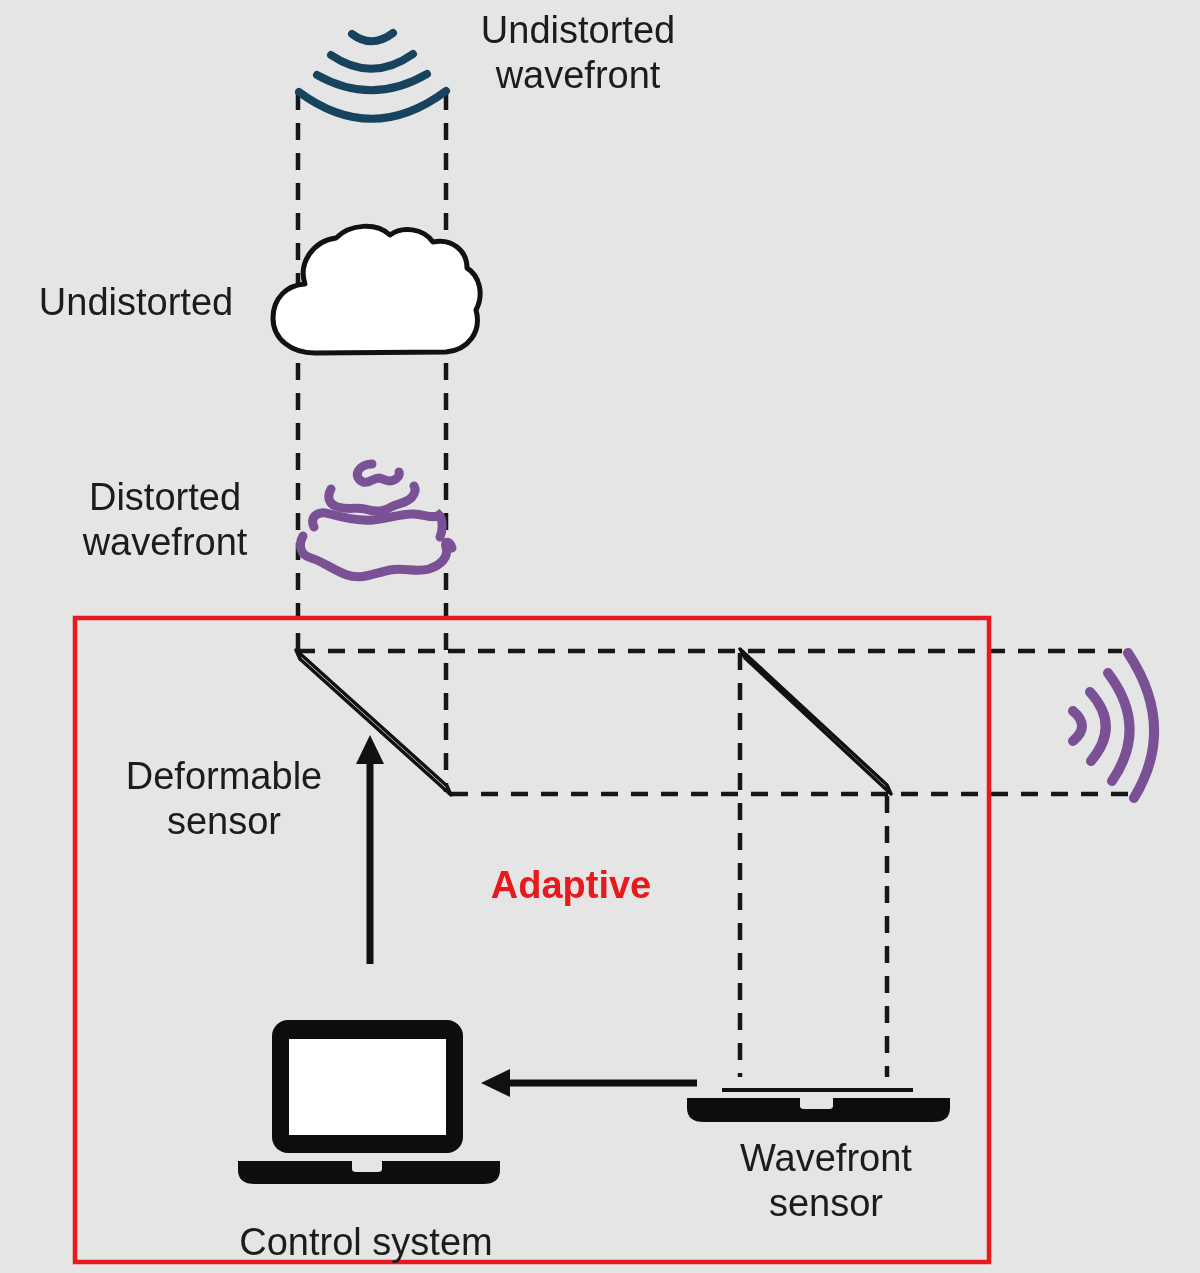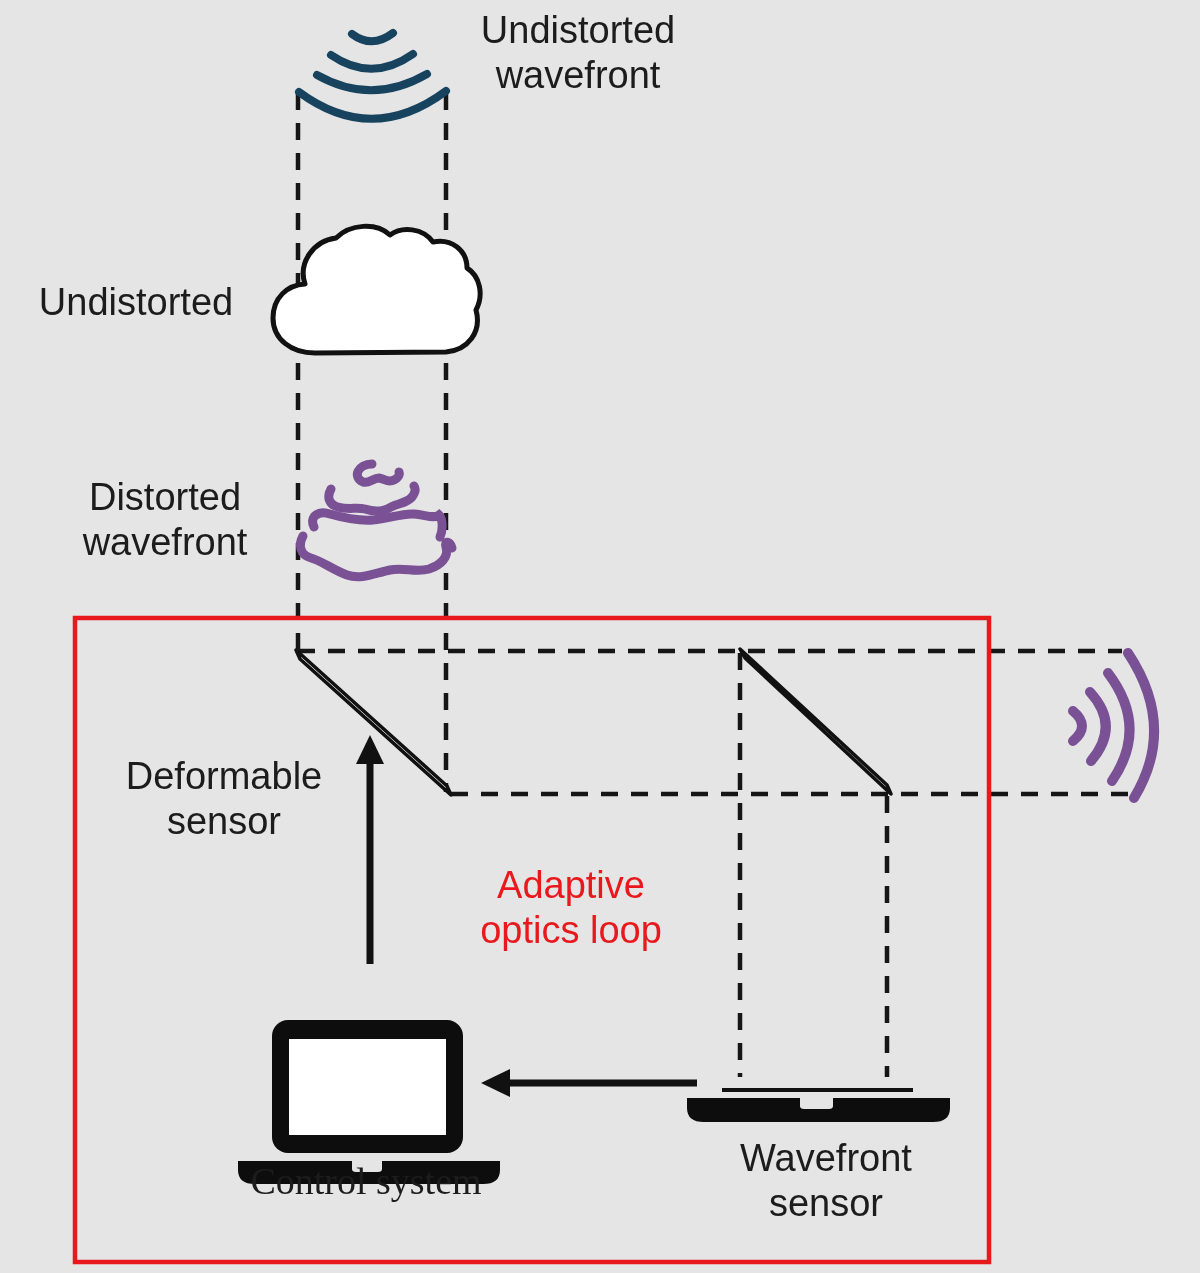--- a/index.html
+++ b/index.html
@@ -2,21 +2,21 @@
 <html><head>
 <meta charset="utf-8">
 <style>
   html,body{margin:0;padding:0;background:#ffffff;}
   .stage{position:relative;width:1200px;height:1273px;background:#e5e5e5;overflow:hidden;
          font-family:"Liberation Sans", sans-serif;}
   .stage svg{position:absolute;left:0;top:0;}
   .label{position:absolute;text-align:center;font-size:38px;line-height:45px;
          color:#1c1c1c;letter-spacing:0px;white-space:nowrap;}
   .label div{white-space:nowrap;}
-  .label.red{color:#e8191d;font-weight:normal;}
+  .label.red{color:#e8191d;font-weight:bold;}
 </style>
 </head>
 <body>
 
 <div class="stage">
 
   <svg width="1200" height="1273" viewBox="0 0 1200 1273">
 
     <g fill="none" stroke="#161616" stroke-width="4.5" stroke-dasharray="17 13">
       <path d="M 298 93 V 649"></path>
@@ -99,24 +99,23 @@
     <div>wavefront</div>
   </div>
 
   <div class="label" style="left:94px;top:754px;width:260px;">
     <div>Deformable</div>
     <div>sensor</div>
   </div>
 
   <div class="label red" style="left:431px;top:863px;width:280px;">
     <div>Adaptive</div>
-    <div>optics loop</div>
   </div>
 
-  <div class="label" style="left:216px;top:1159px;width:300px;font-family:Liberation Serif, serif;">
+  <div class="label" style="left:216px;top:1220px;width:300px;">
     <div>Control system</div>
   </div>
 
   <div class="label" style="left:696px;top:1136px;width:260px;">
     <div>Wavefront</div>
     <div>sensor</div>
   </div>
 
 </div>
 

